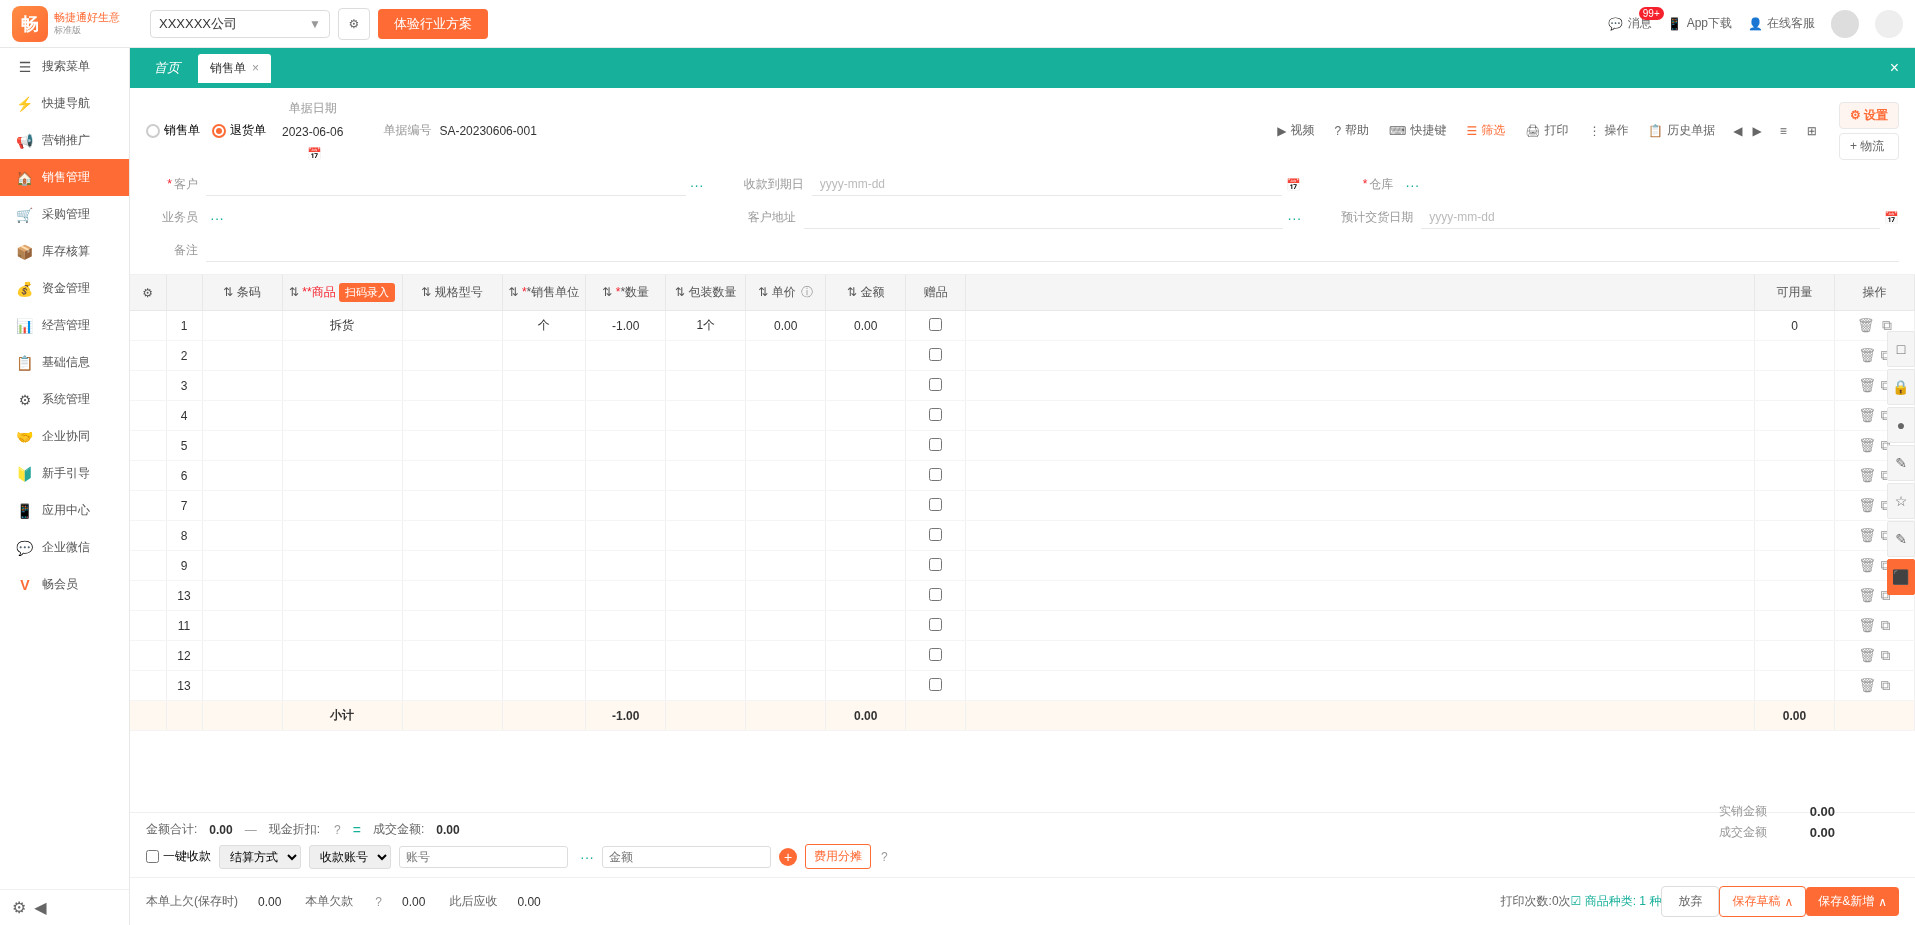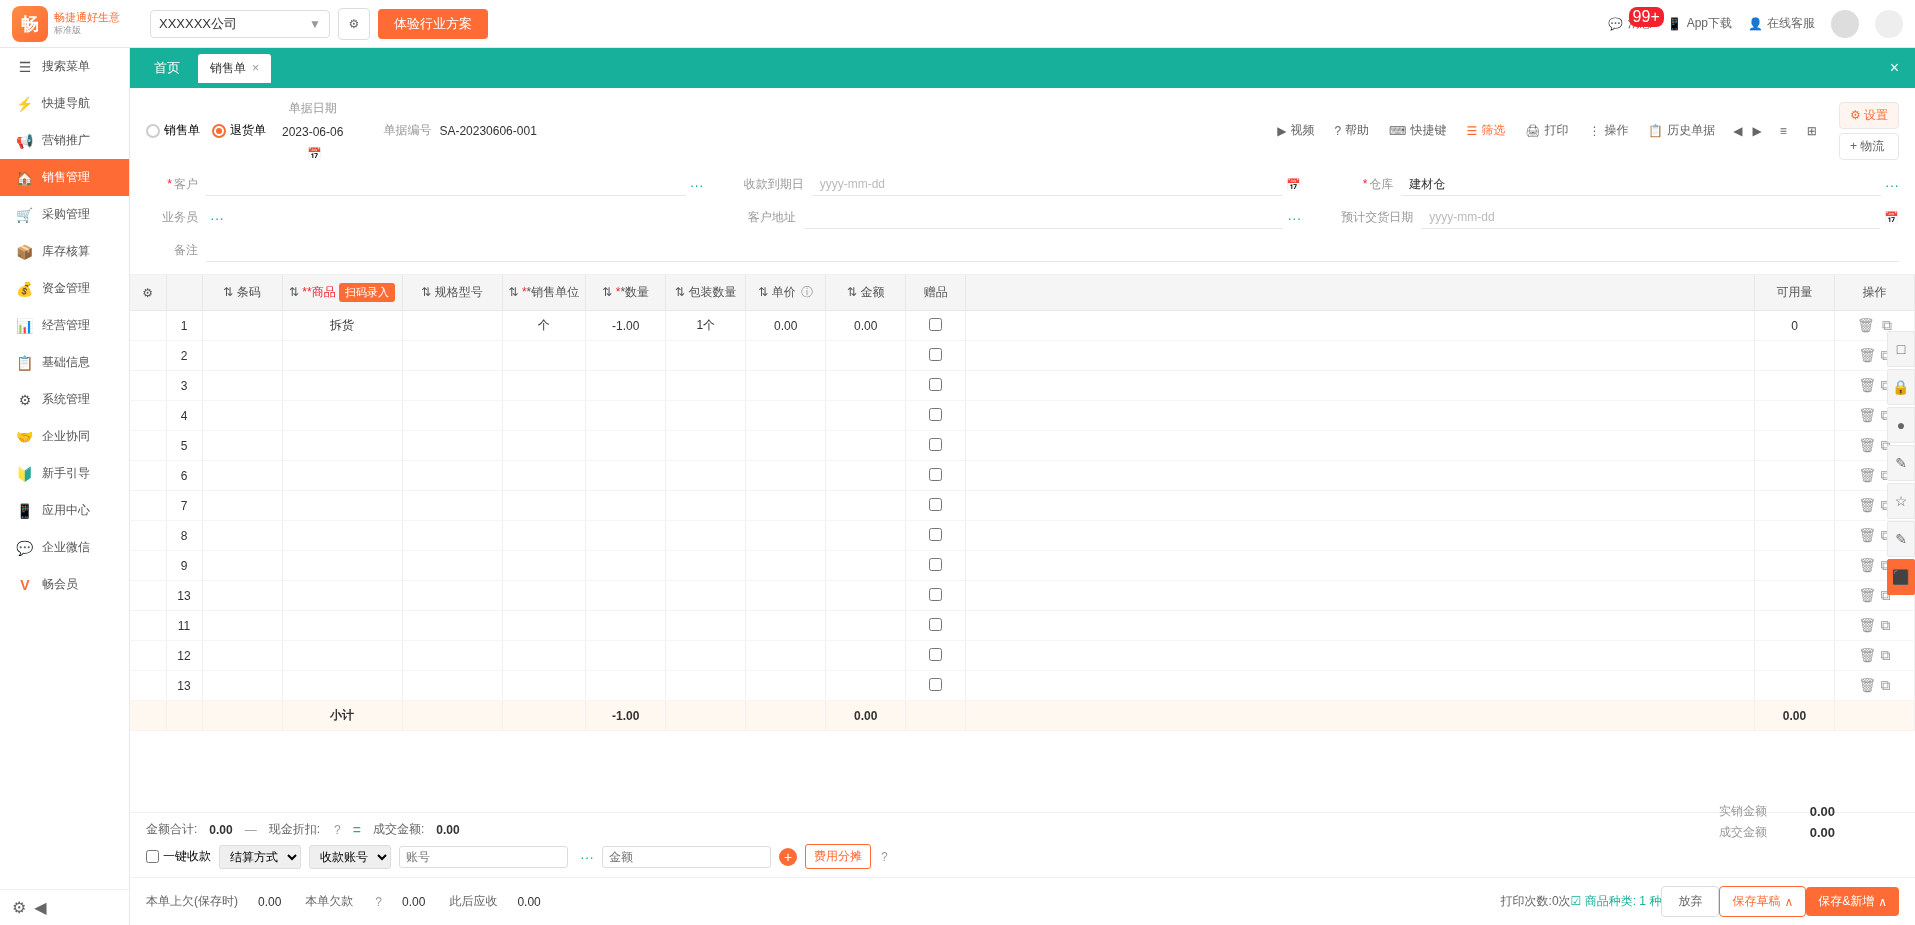--- a/index.html
+++ b/index.html
@@ -49,21 +49,21 @@
     }
     .header-right {
       margin-left: auto; display: flex; align-items: center; gap: 16px;
     }
     .header-icon-item {
       display: flex; align-items: center; gap: 4px; cursor: pointer; color: #666; font-size: 12px;
       position: relative;
     }
     .badge-red {
       background: #f5222d; color: #fff; border-radius: 8px;
-      font-size: 16px; padding: 1px 4px; position: absolute; top: -8px; right: -12px;
+      font-size: 10px; padding: 1px 4px; position: absolute; top: -8px; right: -12px;
     }
     .avatar { width: 28px; height: 28px; border-radius: 50%; background: #ddd; }
 
     
     .sidebar {
       position: fixed; top: 48px; left: 0; bottom: 0;
       width: 130px; background: #fff;
       border-right: 1px solid #e8e8e8;
       overflow-y: auto;
       z-index: 10;
@@ -87,21 +87,21 @@
       position: fixed; top: 48px; left: 130px; right: 0; bottom: 0;
       display: flex; flex-direction: column; overflow: hidden;
     }
 
     
     .tab-bar {
       background: #17b09a; height: 40px;
       display: flex; align-items: center; padding: 0 8px;
     }
     .tab-home {
-      color: #fff; padding: 6px 16px; font-size: 13px; cursor: pointer;
+      color: #fff; padding: 6px 16px; font-size: 13px; cursor: pointer; font-style: italic;
     }
     .tab-item {
       background: #fff; color: #333; padding: 6px 12px; font-size: 13px;
       border-radius: 3px 3px 0 0; display: flex; align-items: center; gap: 6px;
       cursor: pointer; margin-left: 2px;
     }
     .tab-close { color: #999; font-size: 12px; cursor: pointer; }
     .tab-close-main {
       margin-left: auto; color: #fff; font-size: 16px; cursor: pointer; padding: 0 8px;
     }
@@ -132,21 +132,21 @@
     .toolbar-right {
       margin-left: auto; display: flex; align-items: center; gap: 8px;
     }
     .toolbar-btn {
       display: flex; align-items: center; gap: 4px; color: #666;
       cursor: pointer; font-size: 12px; padding: 2px 6px;
     }
     .settings-btn {
       border: 1px solid #e8e8e8; border-radius: 4px;
       background: #fff5f0; color: #ff6b35;
-      padding: 4px 10px; cursor: pointer; font-size: 12px;
+      padding: 4px 10px; cursor: pointer; font-size: 12px; font-weight: bold;
     }
     .logistics-btn {
       border: 1px solid #e8e8e8; border-radius: 4px;
       color: #666; padding: 4px 10px; cursor: pointer; font-size: 12px;
     }
 
     .form-rows { display: flex; flex-direction: column; gap: 10px; }
     .form-row { display: flex; align-items: center; gap: 0; }
     .field-group {
       display: flex; align-items: center; flex: 1;
@@ -500,21 +500,20 @@
         </div>
         <div class="field-separator"></div>
         <div class="field-group">
           <span class="field-label">收款到期日</span>
           <input class="field-input" type="text" placeholder="yyyy-mm-dd" style="">
           <span class="field-calendar">📅</span>
         </div>
         <div class="field-separator"></div>
         <div class="field-group">
           <span class="field-label required">仓库</span>
-          <input class="field-input" type="text" value="建材仓" style="">
           <span class="field-dots">···</span>
         </div>
       </div>
 
       <div class="form-row">
         <div class="field-group">
           <span class="field-label">业务员</span>
           <span class="field-dots">···</span>
         </div>
         <div class="field-separator"></div>

